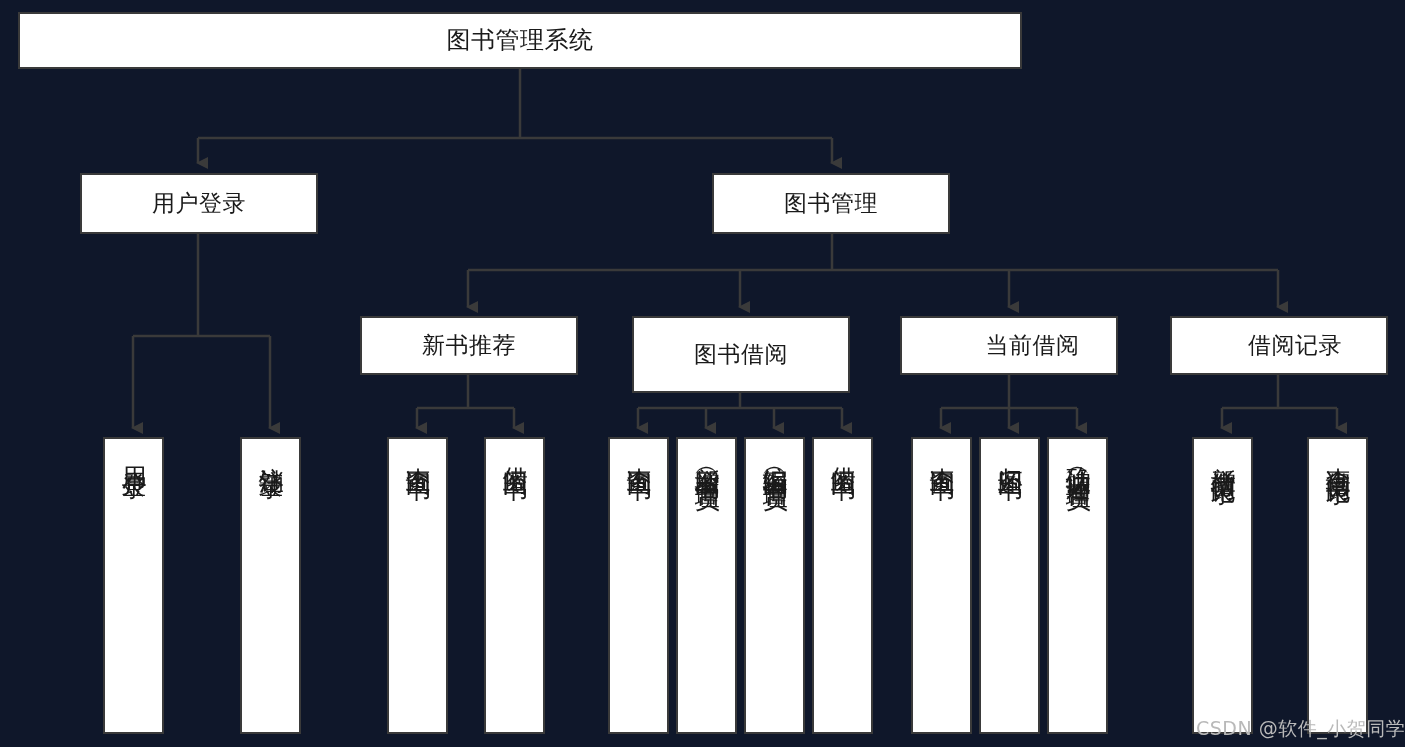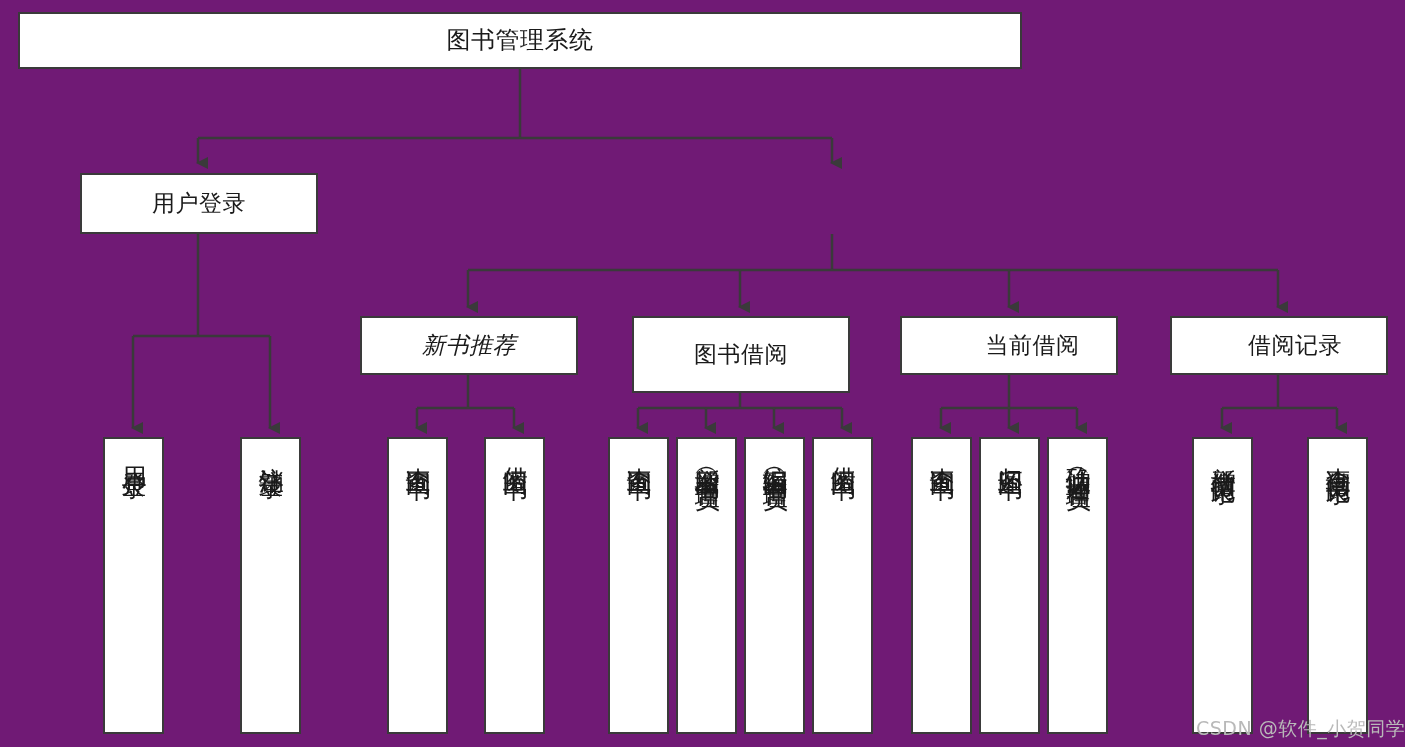--- a/index.html
+++ b/index.html
@@ -7,21 +7,21 @@
     padding: 0;
     background: #ffffff;
   }
   body {
     font-family: "DejaVu Sans", "Liberation Sans", sans-serif;
   }
   #canvas {
     position: relative;
     width: 1405px;
     height: 747px;
-    background: #701a75;
+    background: #0f172a;
     overflow: hidden;
   }
   svg.edges {
     position: absolute;
     left: 0;
     top: 0;
     width: 1405px;
     height: 747px;
     pointer-events: none;
   }
@@ -121,22 +121,25 @@
   </svg>
 
   <div class="node horiz root" style="left:18px; top:12px; width:1004px; height:57px;">
     <span>图书管理系统</span>
   </div>
 
   <div class="node horiz" style="left:80px; top:173px; width:238px; height:61px;">
     <span>用户登录</span>
   </div>
 
-
-  <div class="node horiz" style="left:360px; top:316px; width:218px; height:59px;font-style:italic;">
+  <div class="node horiz" style="left:712px; top:173px; width:238px; height:61px;">
+    <span>图书管理</span>
+  </div>
+
+  <div class="node horiz" style="left:360px; top:316px; width:218px; height:59px;">
     <span>新书推荐</span>
   </div>
 
   <div class="node horiz" style="left:632px; top:316px; width:218px; height:77px;">
     <span>图书借阅</span>
   </div>
 
   <div class="node horiz" style="left:900px; top:316px; width:218px; height:59px;padding-left:47px;">
     <span>当前借阅</span>
   </div>

